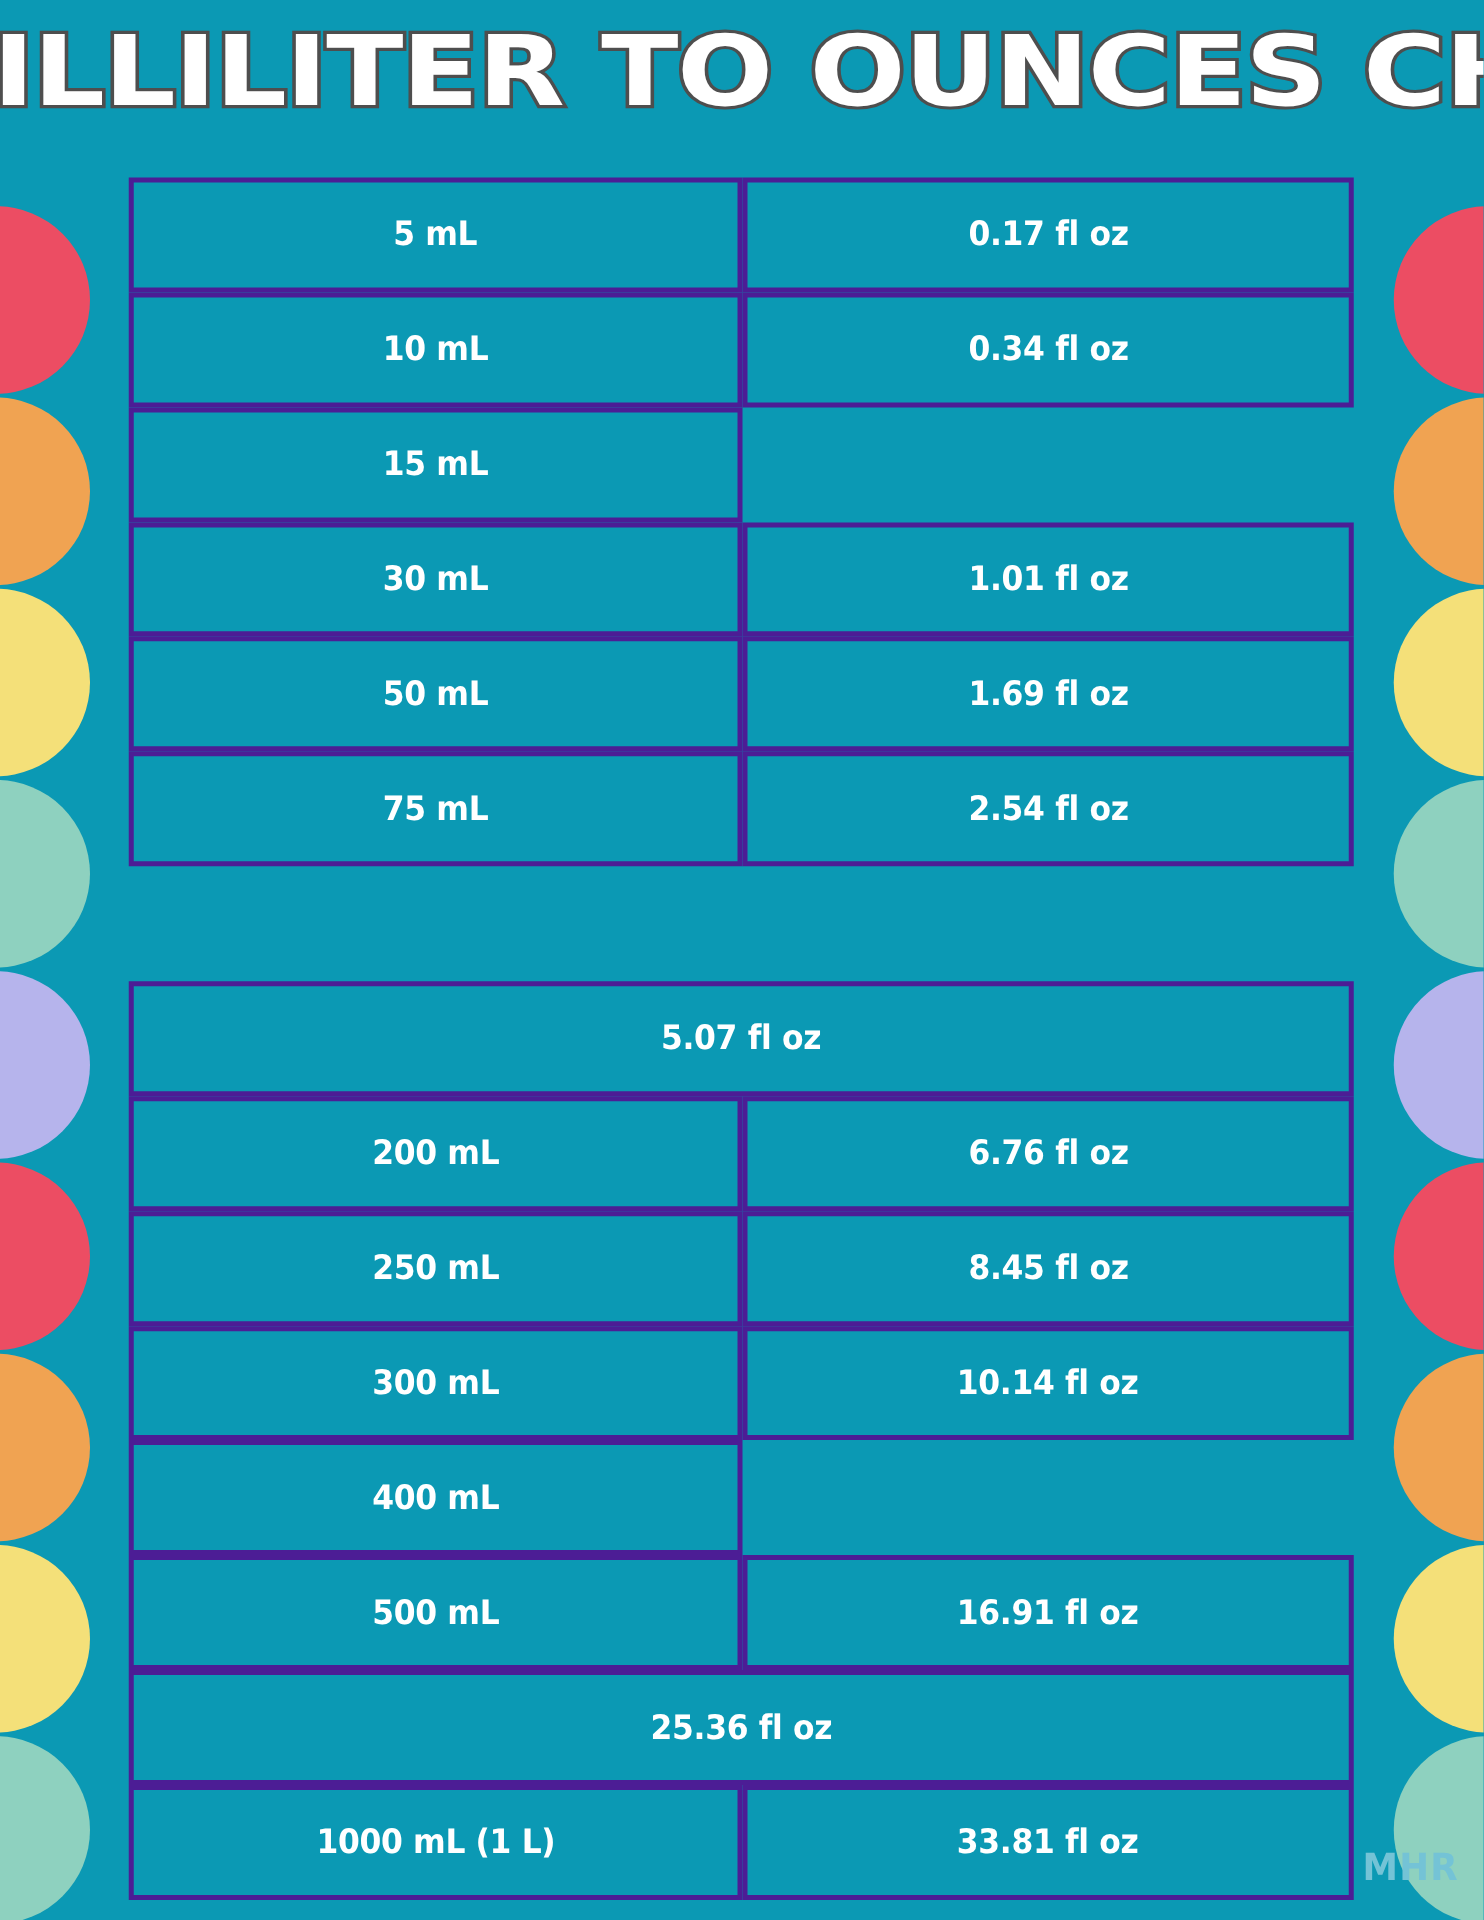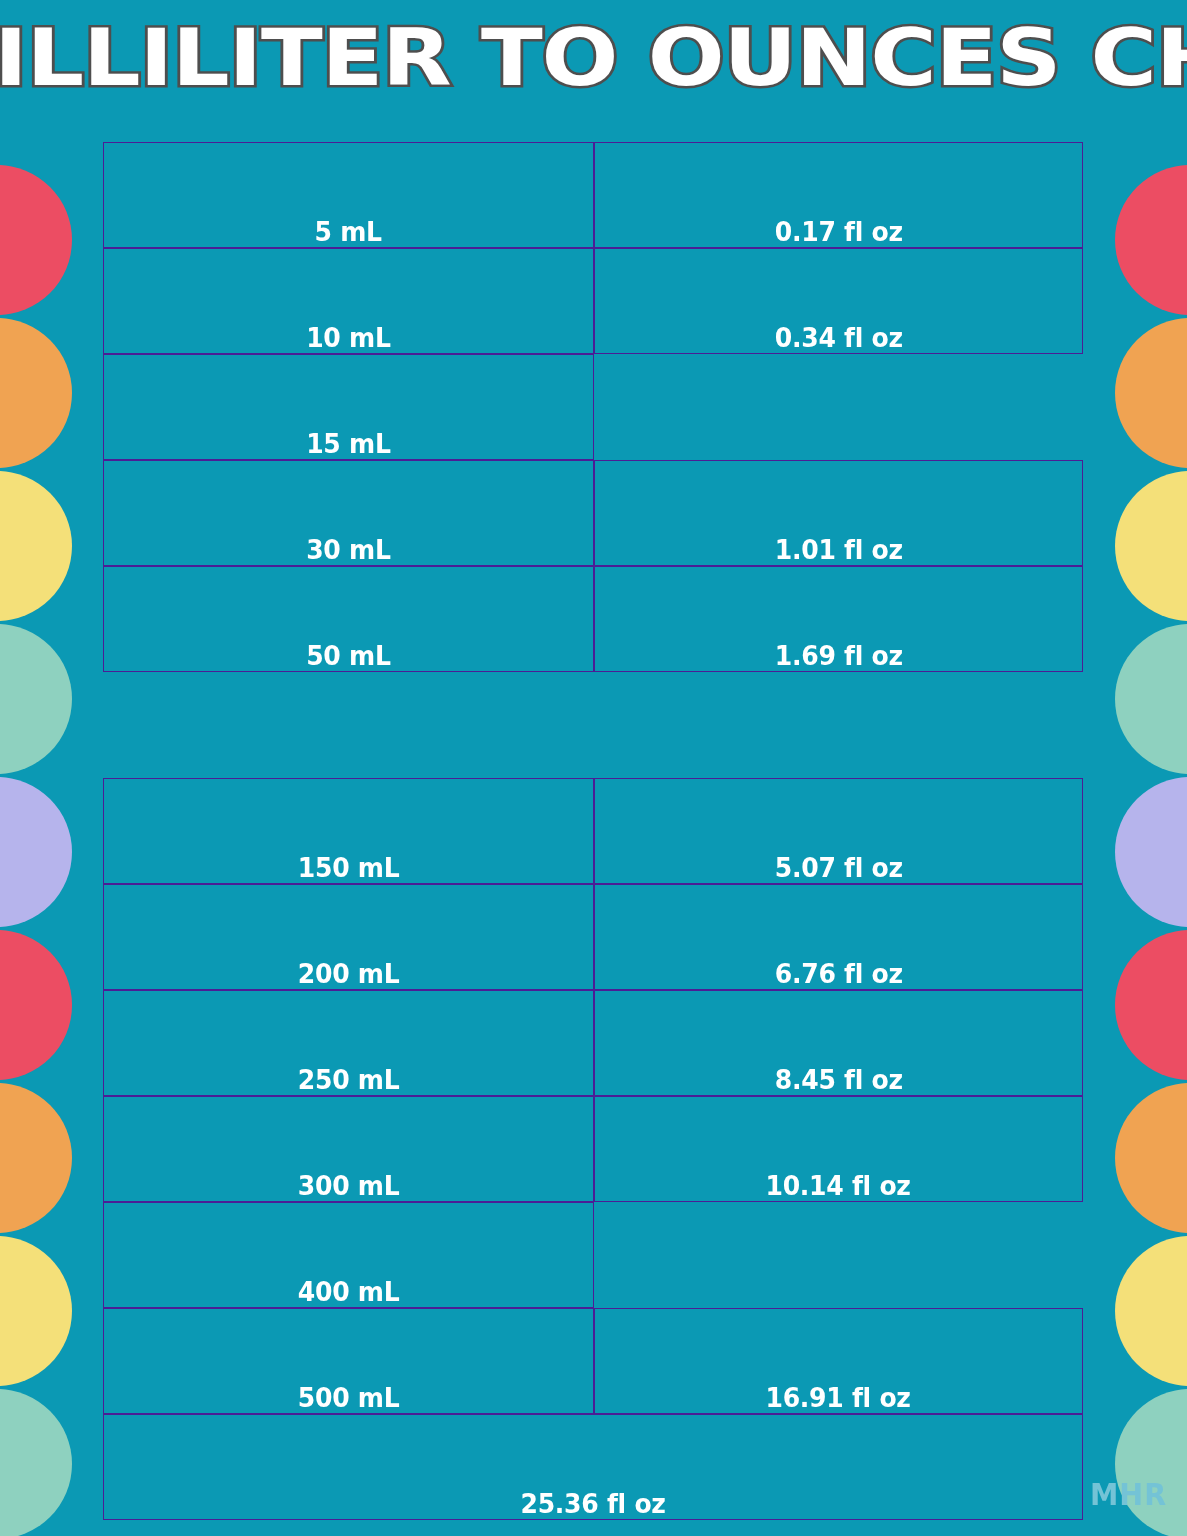--- a/index.html
+++ b/index.html
@@ -57,23 +57,23 @@
     display:flex;
     flex-direction:column;
   }
   .table-row {
     flex:1 1 0;
     display:flex;
     flex-direction:row;
     min-height:0;
   }
   .cell {
-    border:1px solid #4c1d95;
+    border:4px solid #4c1d95;
     display:flex;
-    align-items:flex-end;
+    align-items:center;
     justify-content:center;
     min-width:0;
     color:#ffffff;
     font-family:"DejaVu Sans", sans-serif;
     font-weight:bold;
     font-size:27px;
     letter-spacing:-0.3px;
     white-space:nowrap;
     transform-origin:center;
   }
@@ -158,25 +158,30 @@
       </div>
       <div class="table-row">
         <div class="cell ml">
           <span class="cell-inner">50 mL</span>
         </div>
         <div class="cell oz">
           <span class="cell-inner">1.69 fl oz</span>
         </div>
       </div>
       <div class="table-row">
-      </div>
-      <div class="table-row">
-        <div class="cell ml">
-          <span class="cell-inner">150 mL</span>
-        </div>
+        <div class="cell ml">
+          <span class="cell-inner">75 mL</span>
+        </div>
+        <div class="cell oz">
+          <span class="cell-inner">2.54 fl oz</span>
+        </div>
+      </div>
+      <div class="table-row">
+      </div>
+      <div class="table-row">
         <div class="cell oz">
           <span class="cell-inner">5.07 fl oz</span>
         </div>
       </div>
       <div class="table-row">
         <div class="cell ml">
           <span class="cell-inner">200 mL</span>
         </div>
         <div class="cell oz">
           <span class="cell-inner">6.76 fl oz</span>
@@ -209,17 +214,25 @@
         </div>
         <div class="cell oz">
           <span class="cell-inner">16.91 fl oz</span>
         </div>
       </div>
       <div class="table-row">
         <div class="cell oz">
           <span class="cell-inner">25.36 fl oz</span>
         </div>
       </div>
+      <div class="table-row">
+        <div class="cell ml">
+          <span class="cell-inner">1000 mL (1 L)</span>
+        </div>
+        <div class="cell oz">
+          <span class="cell-inner">33.81 fl oz</span>
+        </div>
+      </div>
     </div>
 
   <div id="watermark">MHR</div>
 
 </div>
 
 </body></html>

